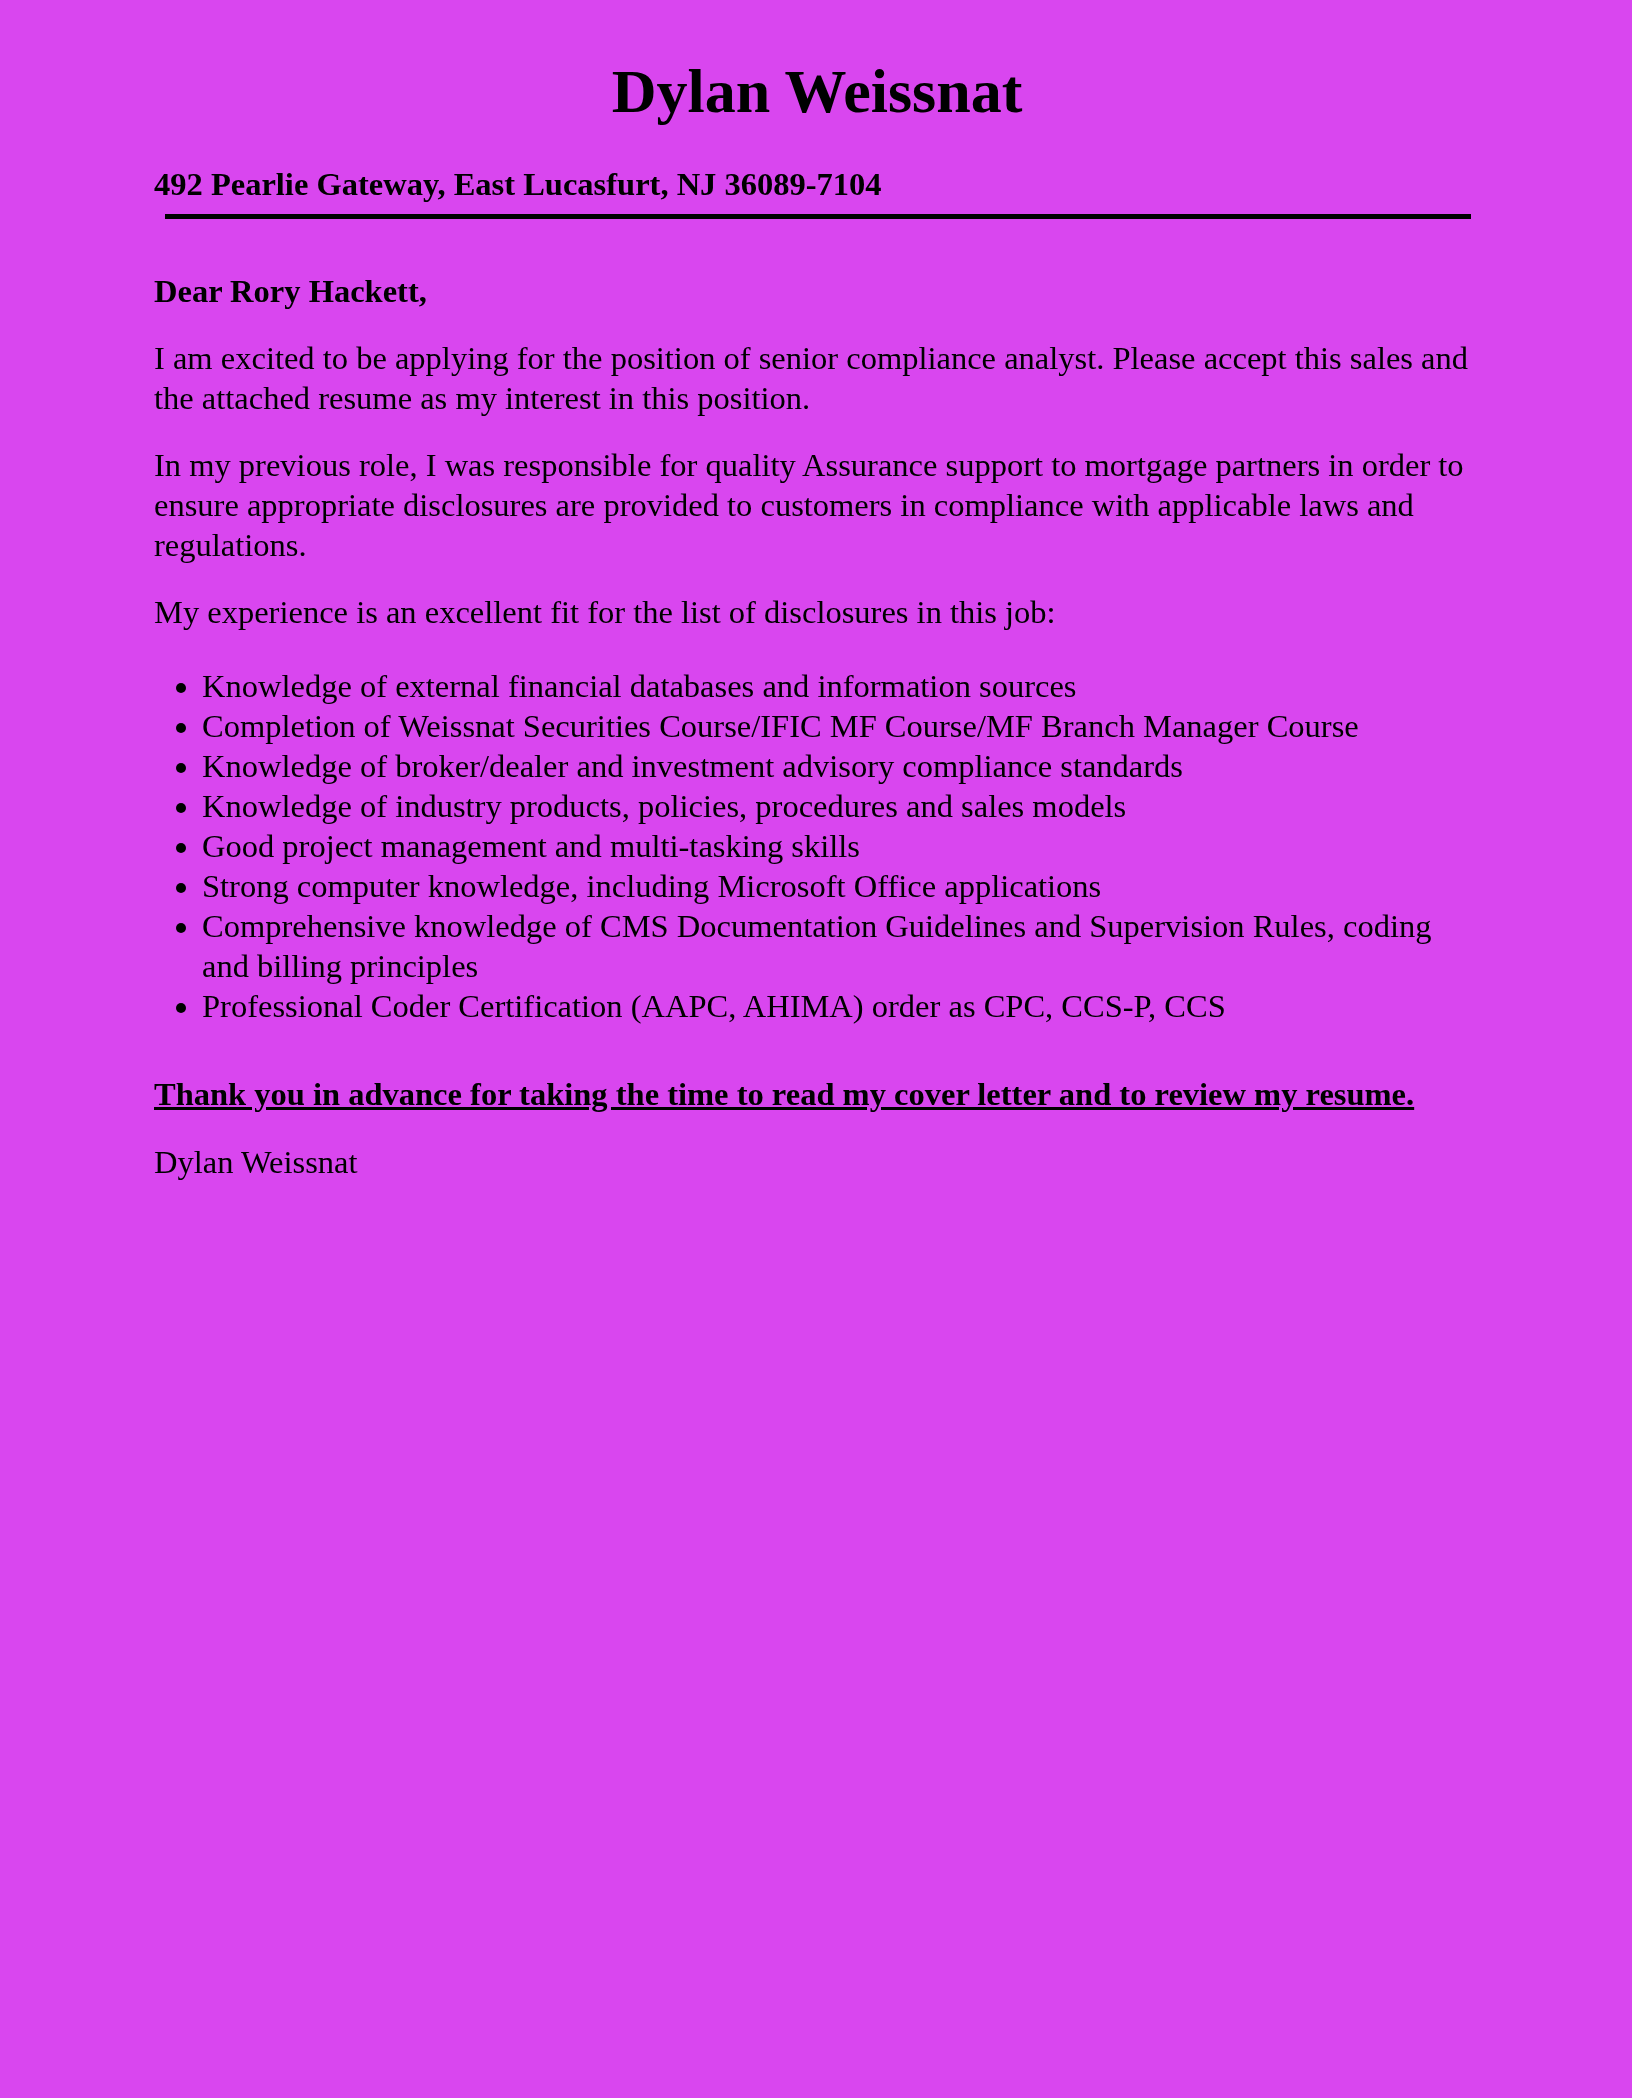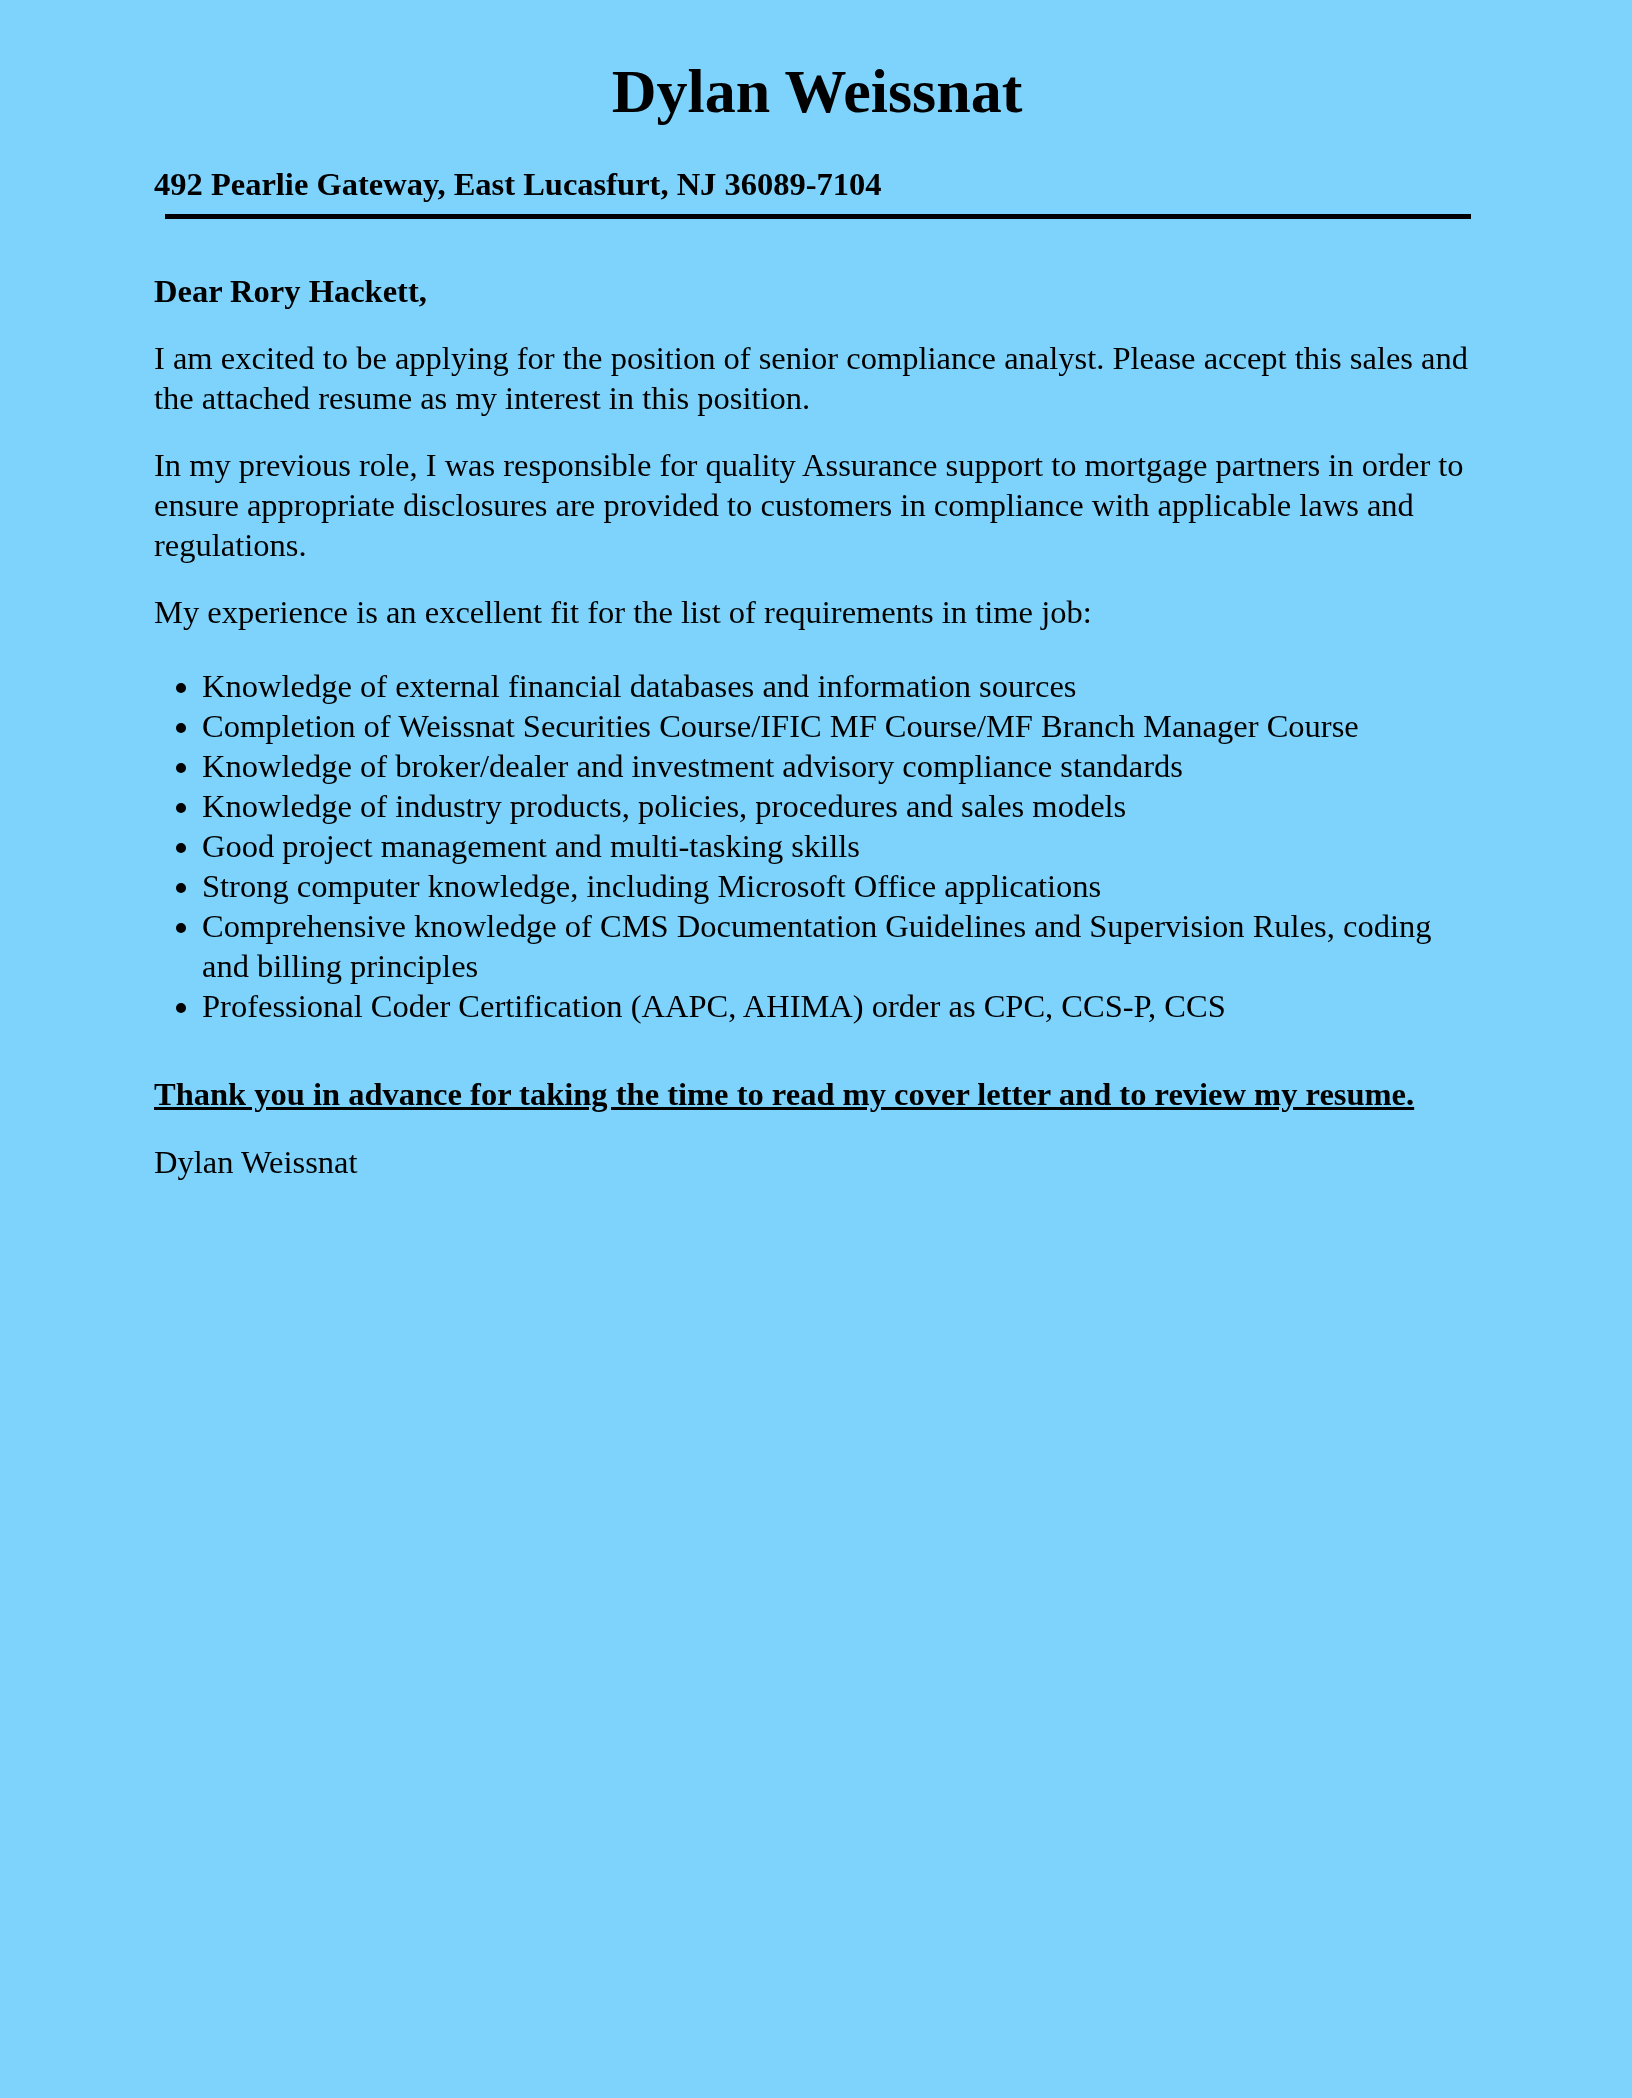--- a/index.html
+++ b/index.html
@@ -1,20 +1,20 @@
 <!DOCTYPE html>
 <html><head>
 <meta charset="utf-8">
 <style>
   html, body { margin: 0; padding: 0; background: #ffffff; }
   .page {
     position: relative;
     width: 1632px;
     height: 2098px;
-    background: #7dd3fc;
+    background: #d946ef;
     color: #000000;
     font-family: "Liberation Serif", "DejaVu Serif", serif;
     font-size: 32.5px;
     line-height: 40px;
     overflow: hidden;
   }
   .content { padding: 0 152px 0 154px; }
 
   .letter-title {
     font-size: 62px;
@@ -59,21 +59,21 @@
     <p class="letter-address">492 Pearlie Gateway, East Lucasfurt, NJ 36089-7104</p>
 
     <hr class="header-divider">
 
     <p class="salutation">Dear Rory Hackett,</p>
 
     <p>I am excited to be applying for the position of senior compliance analyst. Please accept this sales and the attached resume as my interest in this position.</p>
 
     <p>In my previous role, I was responsible for quality Assurance support to mortgage partners in order to ensure appropriate disclosures are provided to customers in compliance with applicable laws and regulations.</p>
 
-    <p>My experience is an excellent fit for the list of requirements in time job:</p>
+    <p>My experience is an excellent fit for the list of disclosures in this job:</p>
 
     <ul class="requirements">
       <li>Knowledge of external financial databases and information sources</li>
       <li>Completion of Weissnat Securities Course/IFIC MF Course/MF Branch Manager Course</li>
       <li>Knowledge of broker/dealer and investment advisory compliance standards</li>
       <li>Knowledge of industry products, policies, procedures and sales models</li>
       <li>Good project management and multi-tasking skills</li>
       <li>Strong computer knowledge, including Microsoft Office applications</li>
       <li>Comprehensive knowledge of CMS Documentation Guidelines and Supervision Rules, coding and billing principles</li>
       <li>Professional Coder Certification (AAPC, AHIMA) order as CPC, CCS-P, CCS</li>

